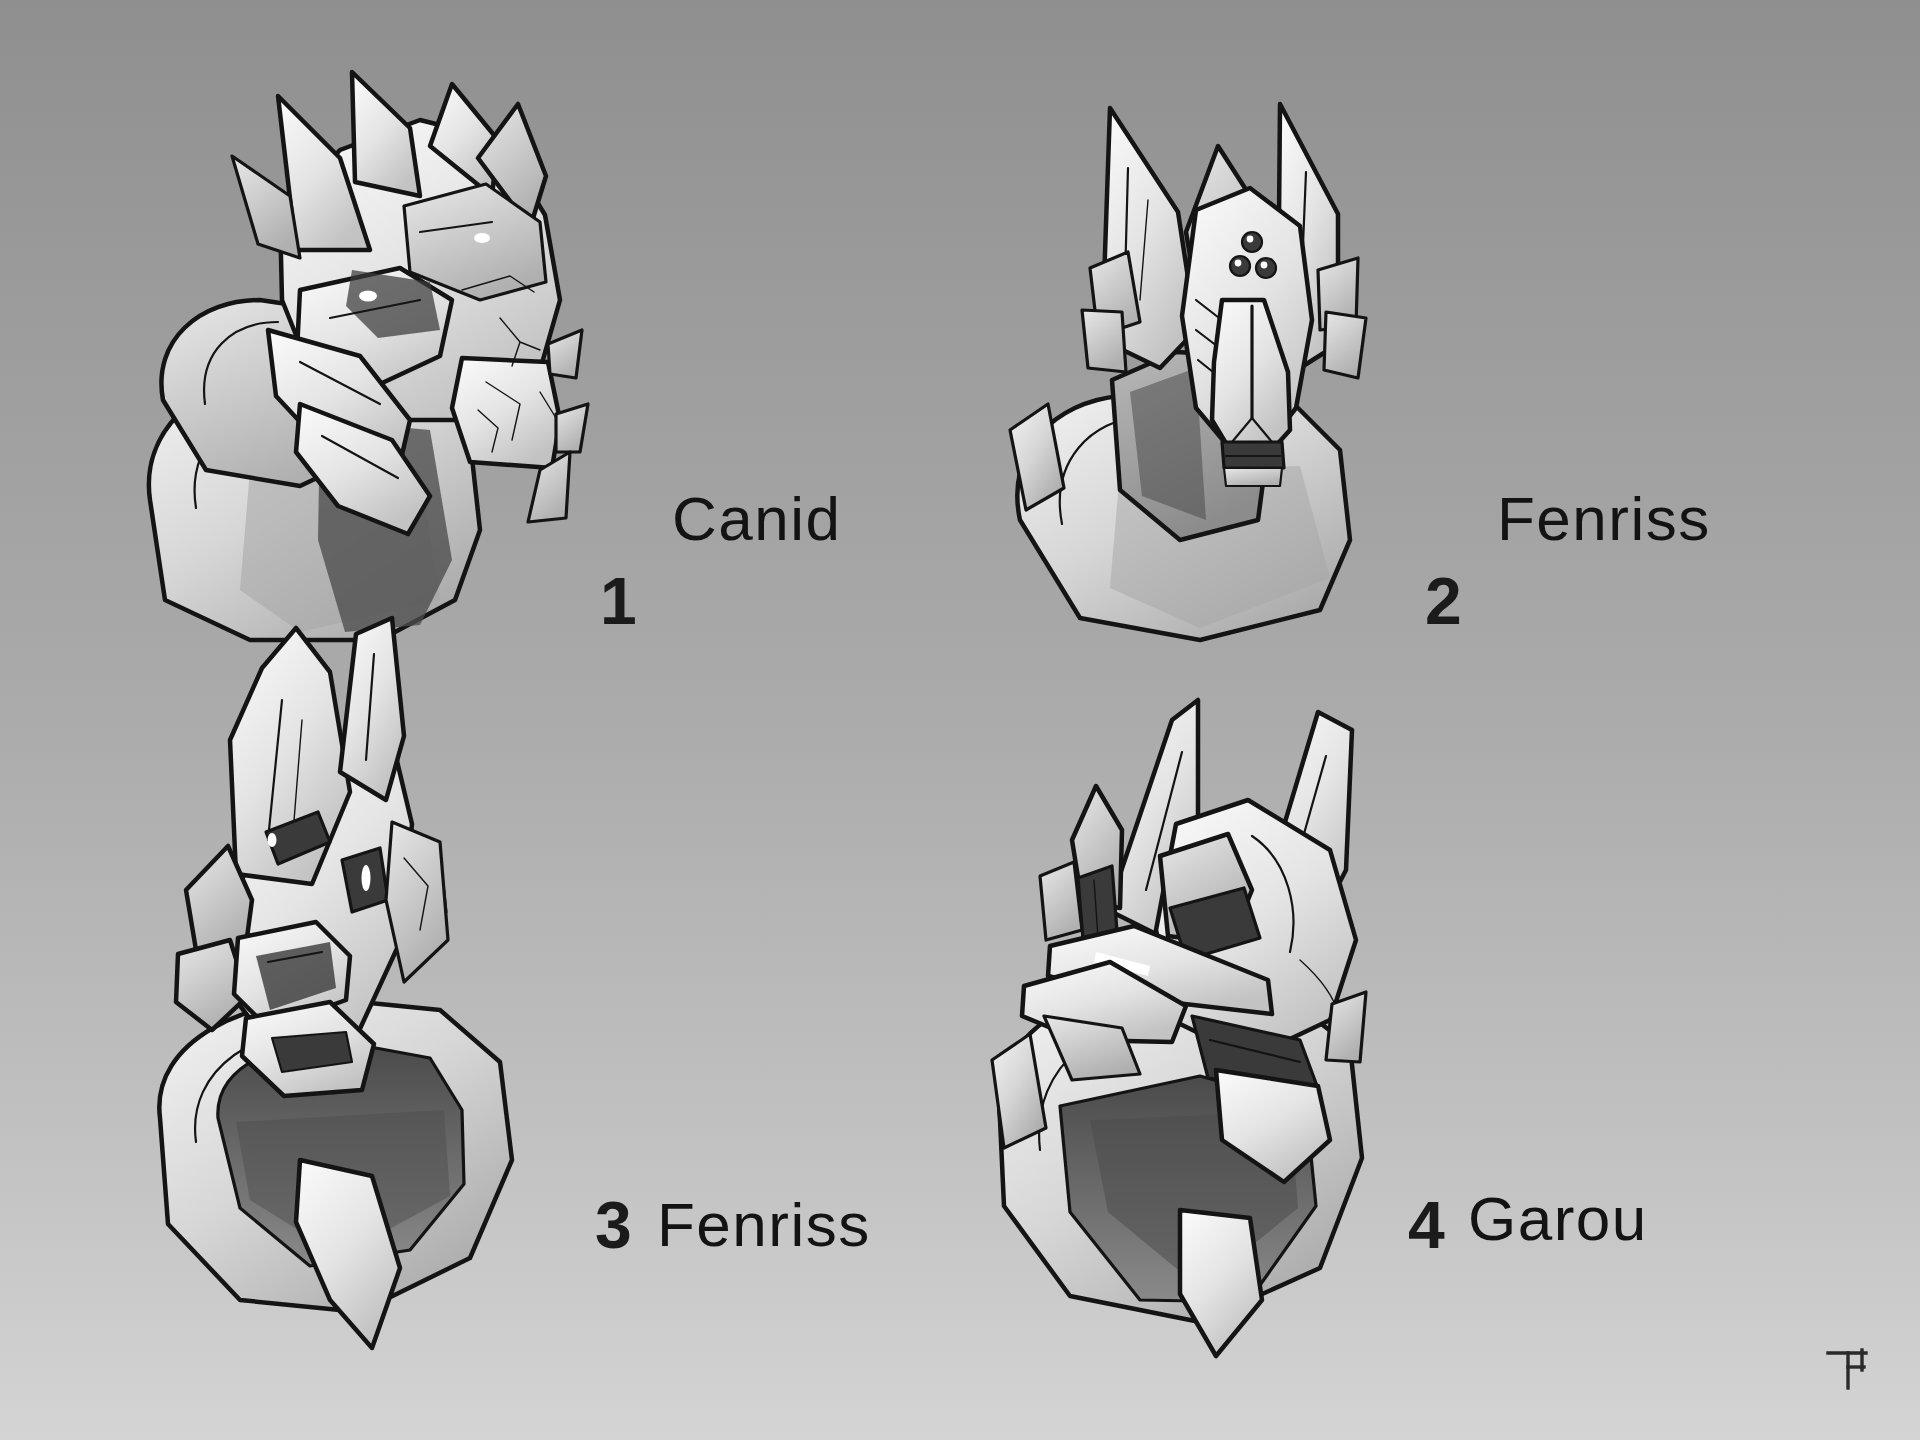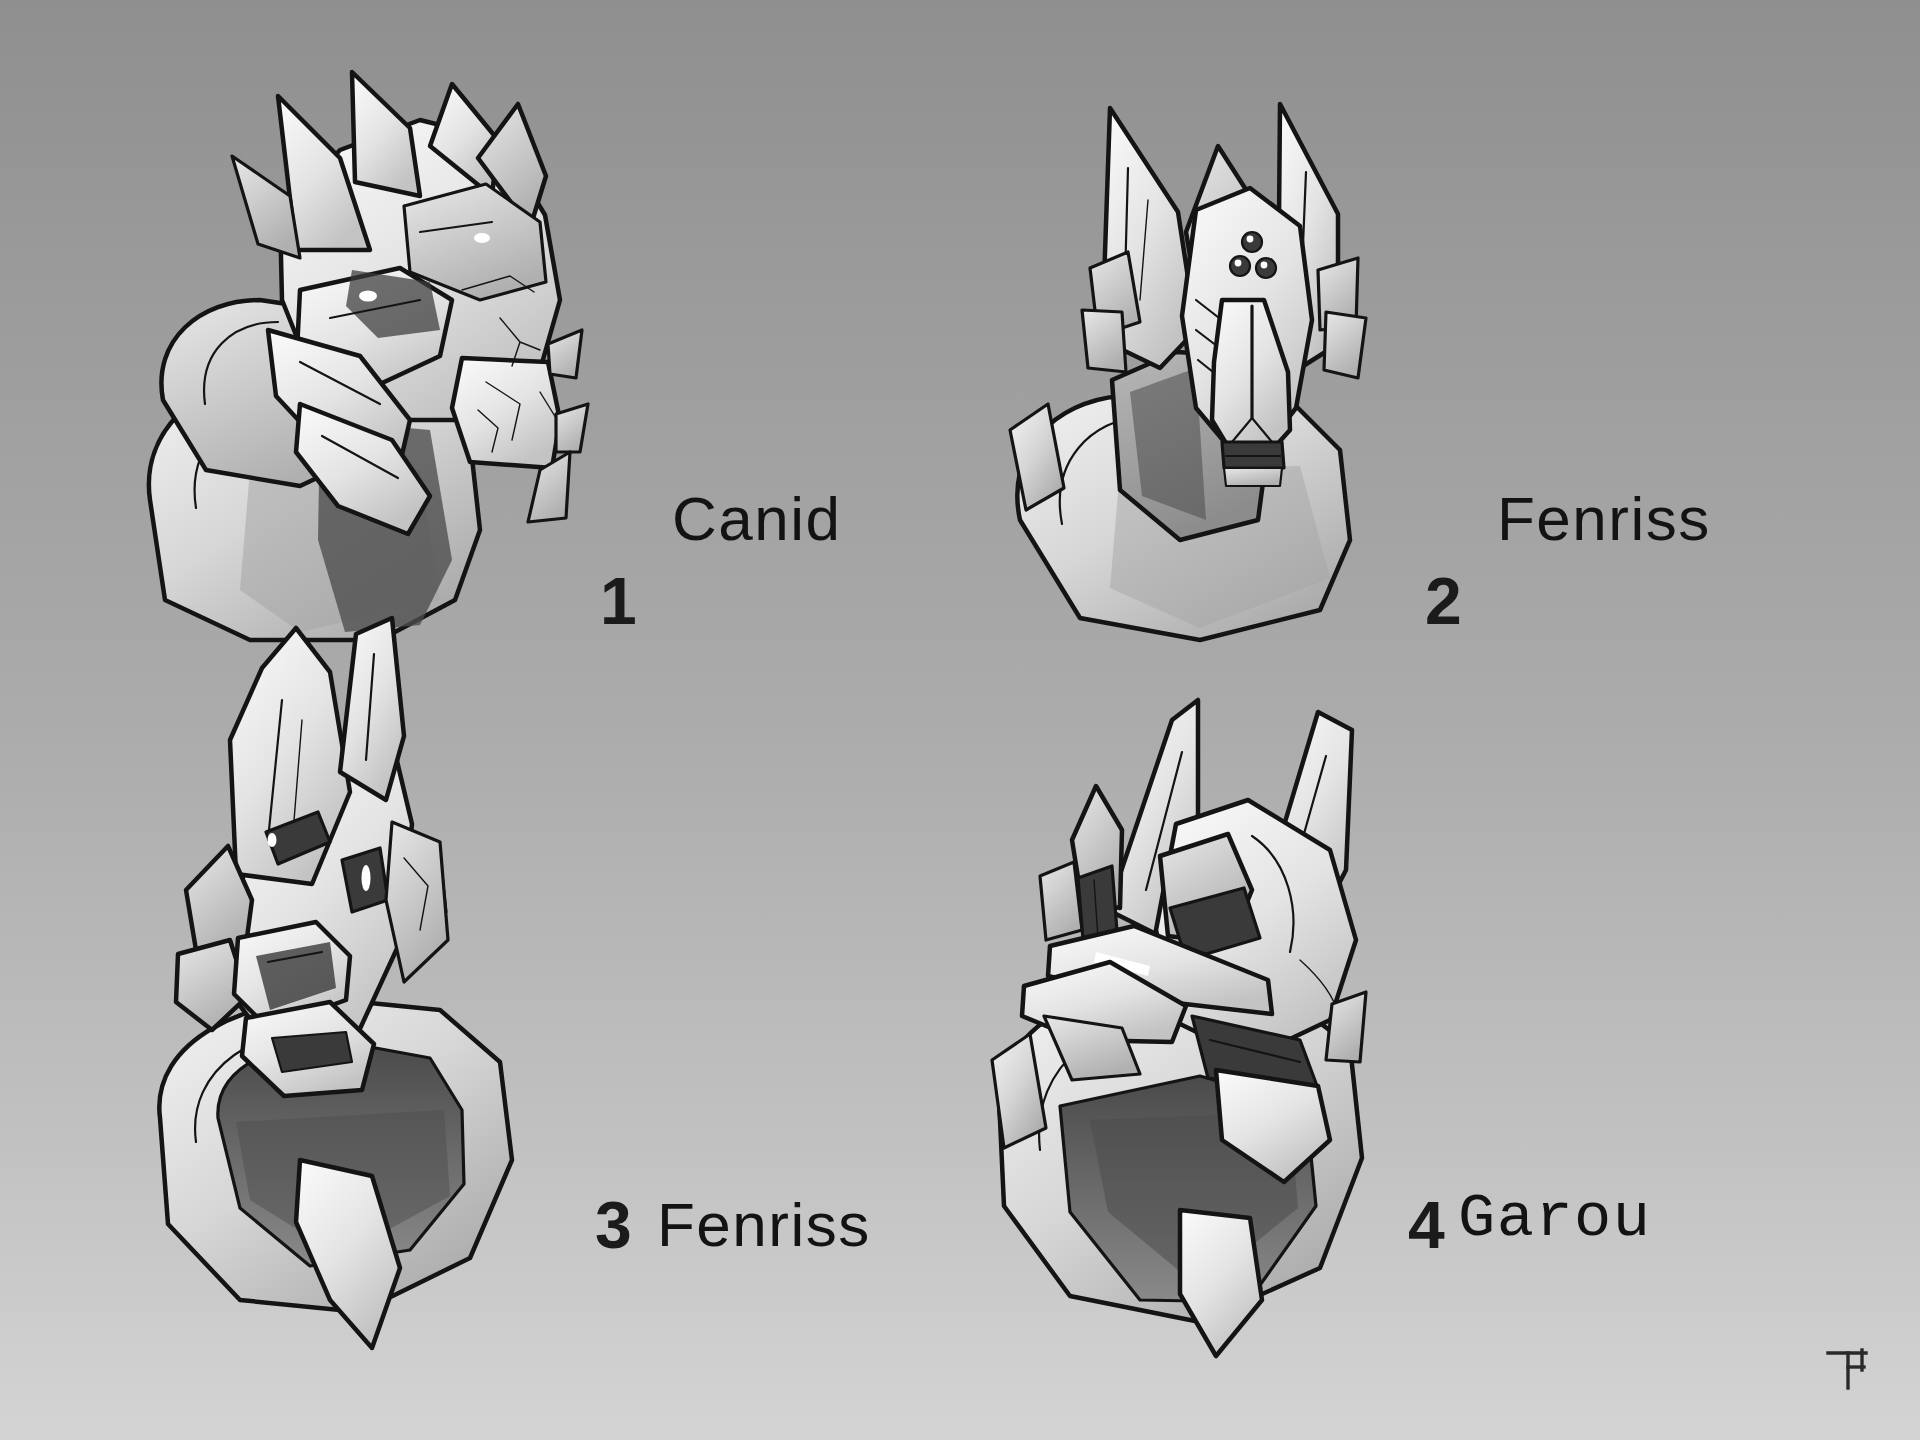--- a/index.html
+++ b/index.html
@@ -50,21 +50,21 @@
   .lg-2 { left: 1425px; top: 500px; }
   .lg-2 .label-name { position: absolute; left: 72px; top: -12px; }
   .lg-2 .label-num  { position: absolute; left: 0px;  top: 68px; }
 
   .lg-3 { left: 595px; top: 1192px; }
   .lg-3 .label-num  { position: absolute; left: 0px;  top: 0px; }
   .lg-3 .label-name { position: absolute; left: 62px; top: 2px; }
 
   .lg-4 { left: 1408px; top: 1192px; }
   .lg-4 .label-num  { position: absolute; left: 0px;  top: 0px; }
-  .lg-4 .label-name { position: absolute; left: 50px; top: -4px; font-family: Liberation Mono, monospace; }
+  .lg-4 .label-name { position: absolute; left: 60px; top: -4px; }
 
   #signature {
     position: absolute;
     left: 1818px;
     top: 1336px;
     width: 64px;
     height: 64px;
   }
 </style>
 </head>

